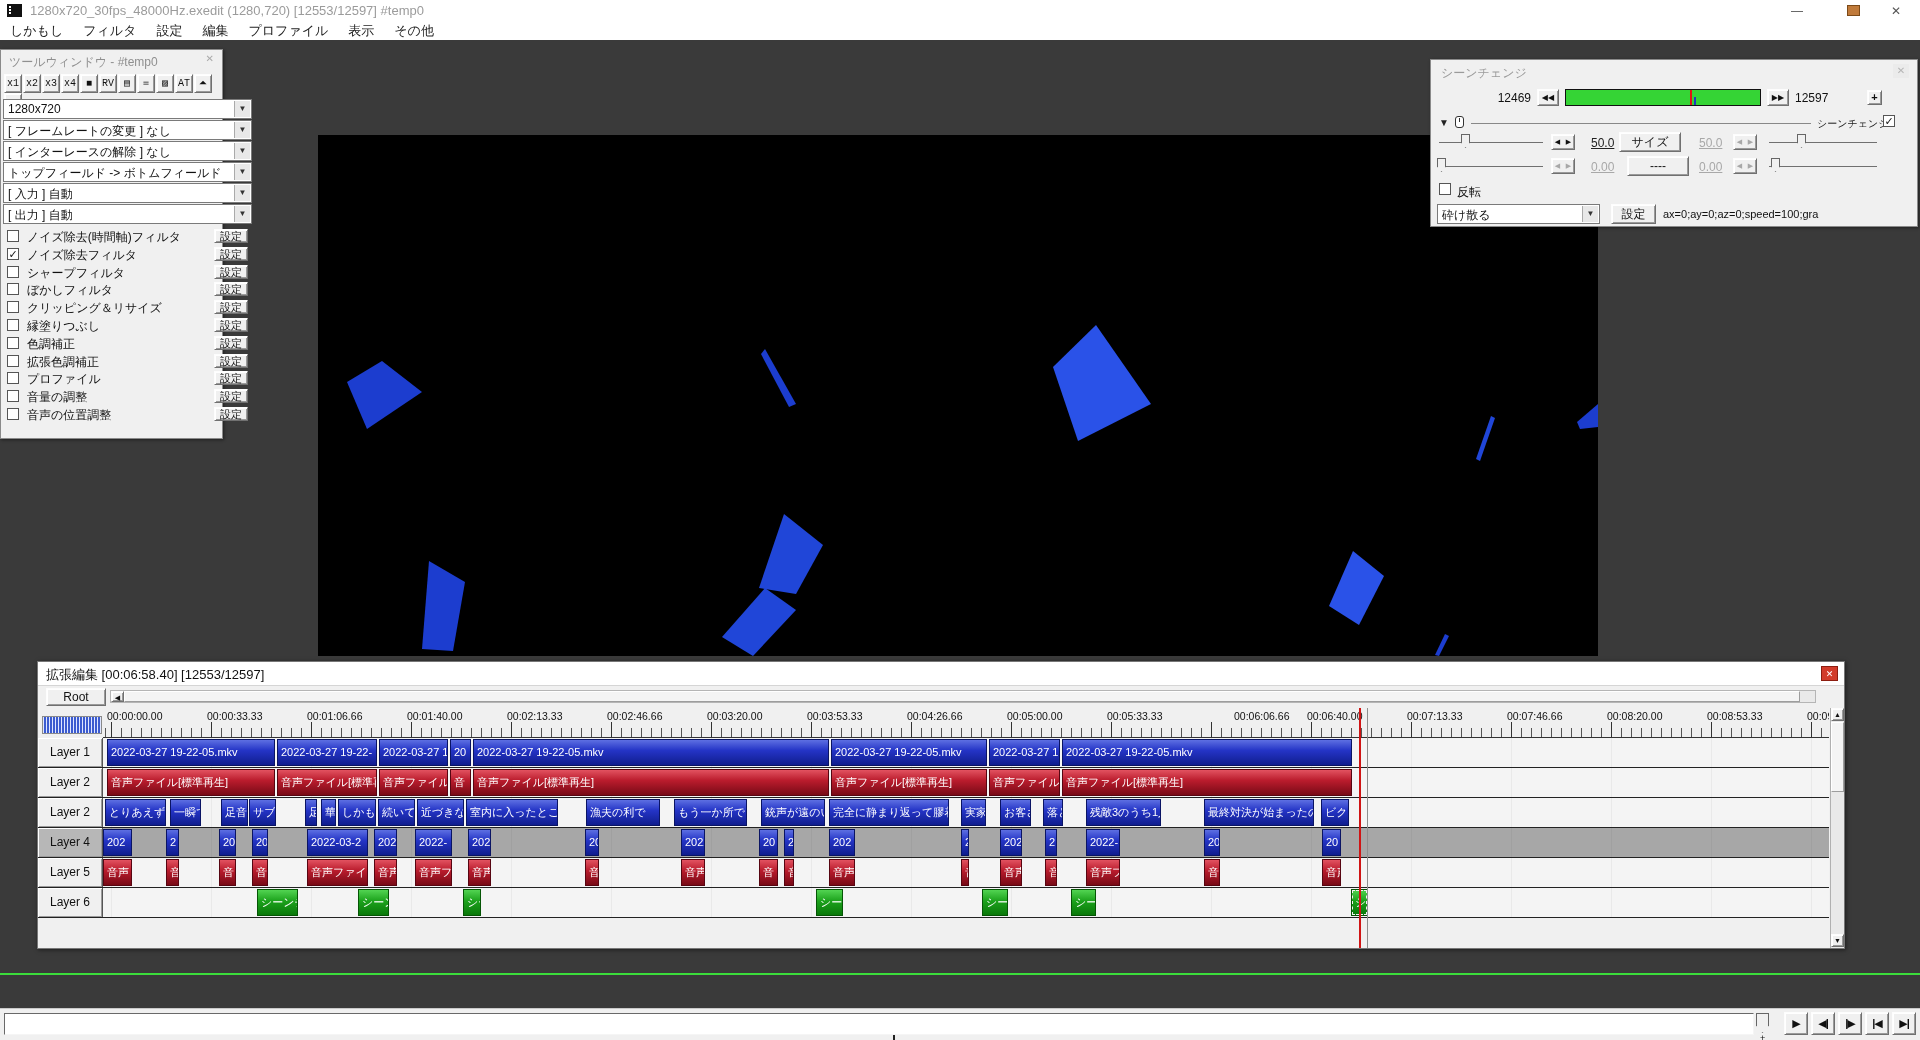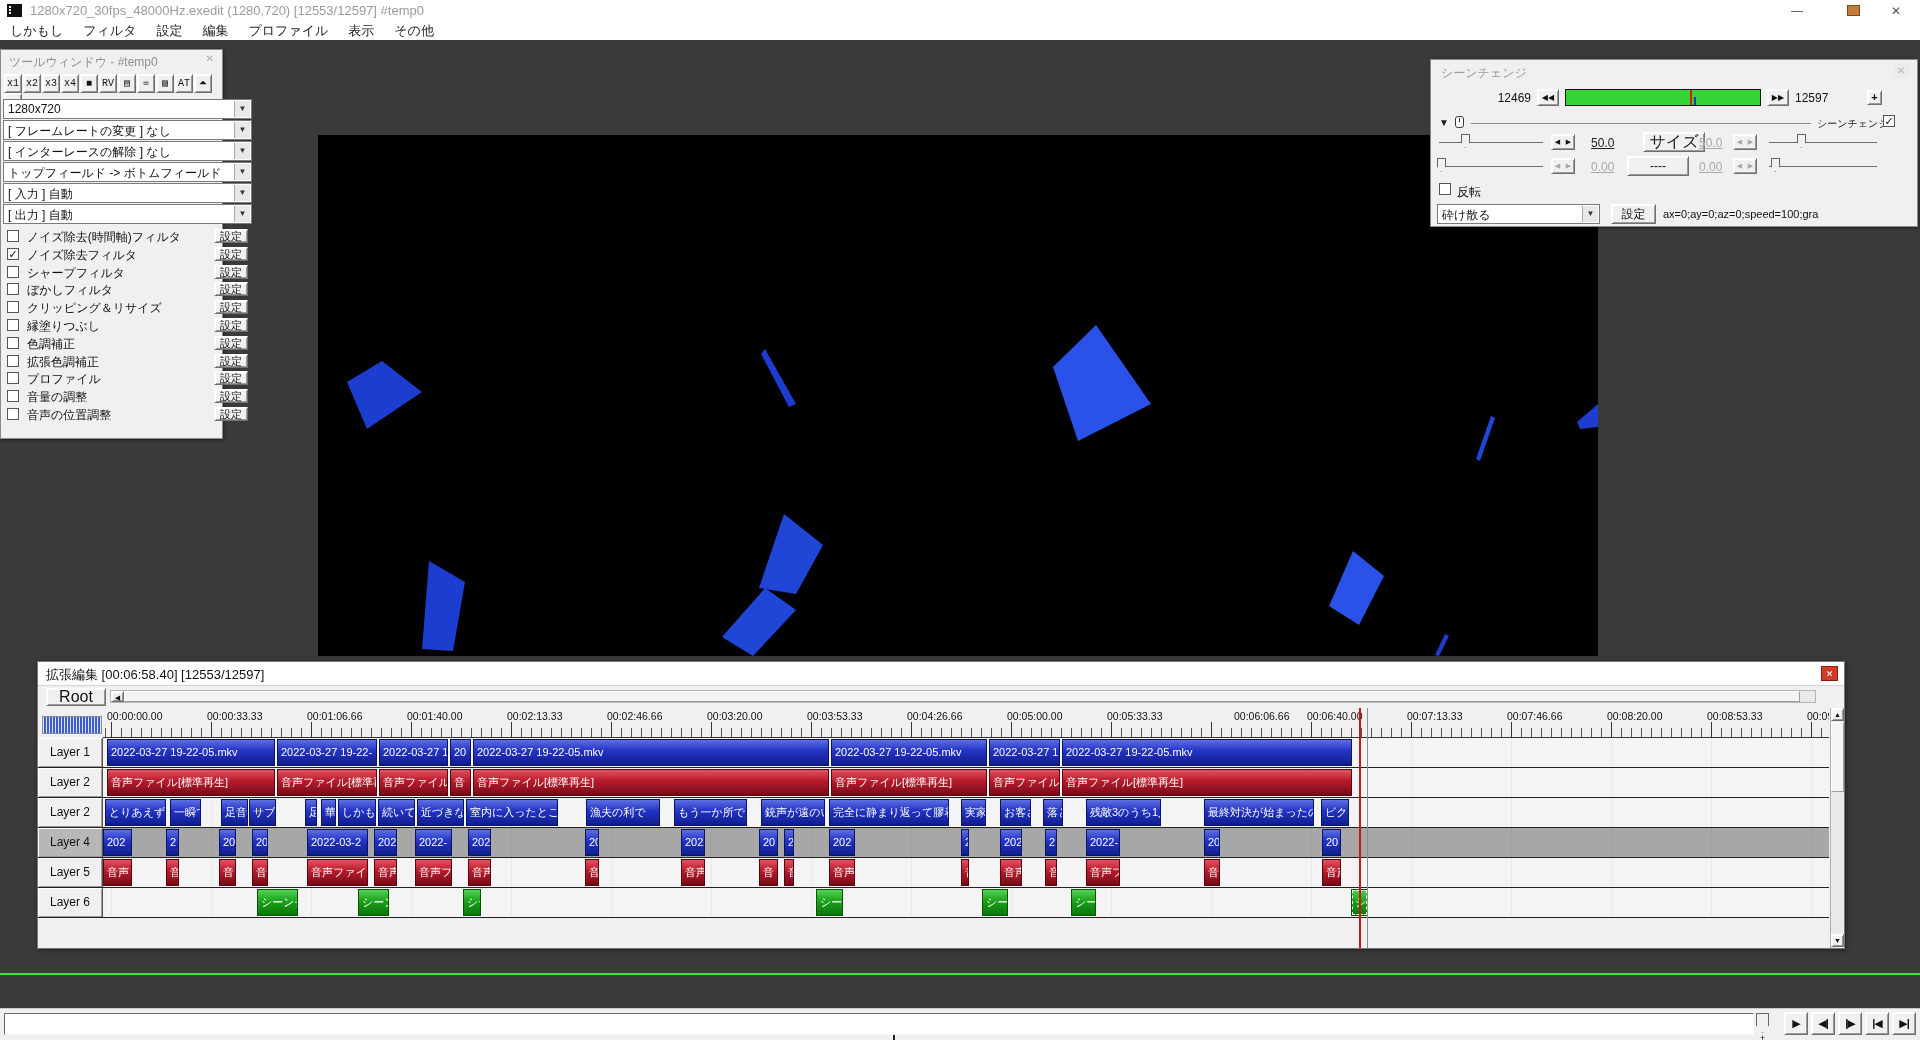--- a/index.html
+++ b/index.html
@@ -65,34 +65,34 @@
   #sc-line{left:40px;top:63px;width:340px;height:1px;background:#888;}
   #sc-tracklabel{left:386px;top:57px;font-size:10px;color:#222;}
   #sc-trackcb{left:452px;top:55px;}
   .slider-line{height:1px;background:#707070;}
   .sthumb{width:9px;height:14px;background:#f0f0f0;border:1px solid #666;
     clip-path:polygon(0 0,100% 0,100% 60%,50% 100%,0 60%);}
   .spin{width:24px;height:16px;display:flex;}
   .spin div{flex:1;font-size:7px;line-height:14px;}
   .gray{color:#a8a8a8 !important;}
   .val{font-size:12px;text-decoration:underline;color:#222;white-space:nowrap;}
-  #sc-row1-btn{left:212px;top:72px;width:62px;height:20px;font-size:16px;line-height:18px;}
+  #sc-row1-btn{left:188px;top:72px;width:62px;height:20px;font-size:12px;line-height:18px;}
   #sc-row2-btn{left:196px;top:96px;width:62px;height:20px;font-size:12px;line-height:18px;}
   #sc-invert-label{left:26px;top:124px;font-size:12px;color:#111;}
   #sc-effect{left:6px;top:144px;width:163px;}
   #sc-set{left:180px;top:144px;width:45px;height:20px;font-size:12px;line-height:18px;}
   #sc-script{left:232px;top:148px;font-size:11px;color:#111;white-space:nowrap;width:250px;overflow:hidden;}
 
   
   #tlwin{left:37px;top:661px;width:1808px;height:288px;background:#f0f0f0;border:1px solid #777;box-shadow:1px 1px 4px rgba(0,0,0,.5);overflow:hidden;}
   #tl-titlebar{left:0;top:0;width:100%;height:24px;background:#fff;border-bottom:1px solid #d5d5d5;}
   #tl-title{left:8px;top:4px;font-size:13px;color:#111;white-space:nowrap;}
   #tl-close{left:1783px;top:4px;width:17px;height:15px;background:#d23b2a;color:#fff;font-size:9px;line-height:15px;text-align:center;border:1px solid #8d1d10;}
   #tl-toolrow{left:0;top:24px;width:100%;height:22px;background:#f0f0f0;}
-  #tl-root{left:8px;top:2px;width:60px;height:18px;font-size:16px;line-height:16px;}
+  #tl-root{left:8px;top:2px;width:60px;height:18px;font-size:12px;line-height:16px;}
   #tl-hscroll{left:72px;top:4px;width:1706px;height:13px;background:#e9e9e9;border:1px solid #b5b5b5;}
   #tl-hscroll-left{left:0;top:0;width:13px;height:11px;font-size:7px;line-height:11px;}
   #tl-hscroll-thumb{left:13px;top:0;width:1676px;height:11px;background:#f4f4f4;border:1px solid #9d9d9d;border-top-color:#fff;border-left-color:#fff;}
   #tl-gauge{left:4px;top:54px;width:60px;height:18px;background:#dfe6ff;border:1px solid #8a8a8a;overflow:hidden;}
   #tl-gauge i{position:absolute;top:0;bottom:0;width:2px;background:#3b5bd0;}
   #tl-ruler{left:65px;top:46px;width:1726px;height:30px;background:#f0f0f0;border-bottom:1px solid #333;overflow:hidden;}
   #tl-ruler-ticks{position:absolute;left:0;bottom:0;width:100%;height:9px;
     background:repeating-linear-gradient(90deg,#555 0 1px,transparent 1px 10px);background-position:8px 0;}
   .tmaj{position:absolute;bottom:0;width:1px;height:15px;background:#333;}
   .tlabel{position:absolute;top:2px;font-size:10.5px;color:#111;white-space:nowrap;}

